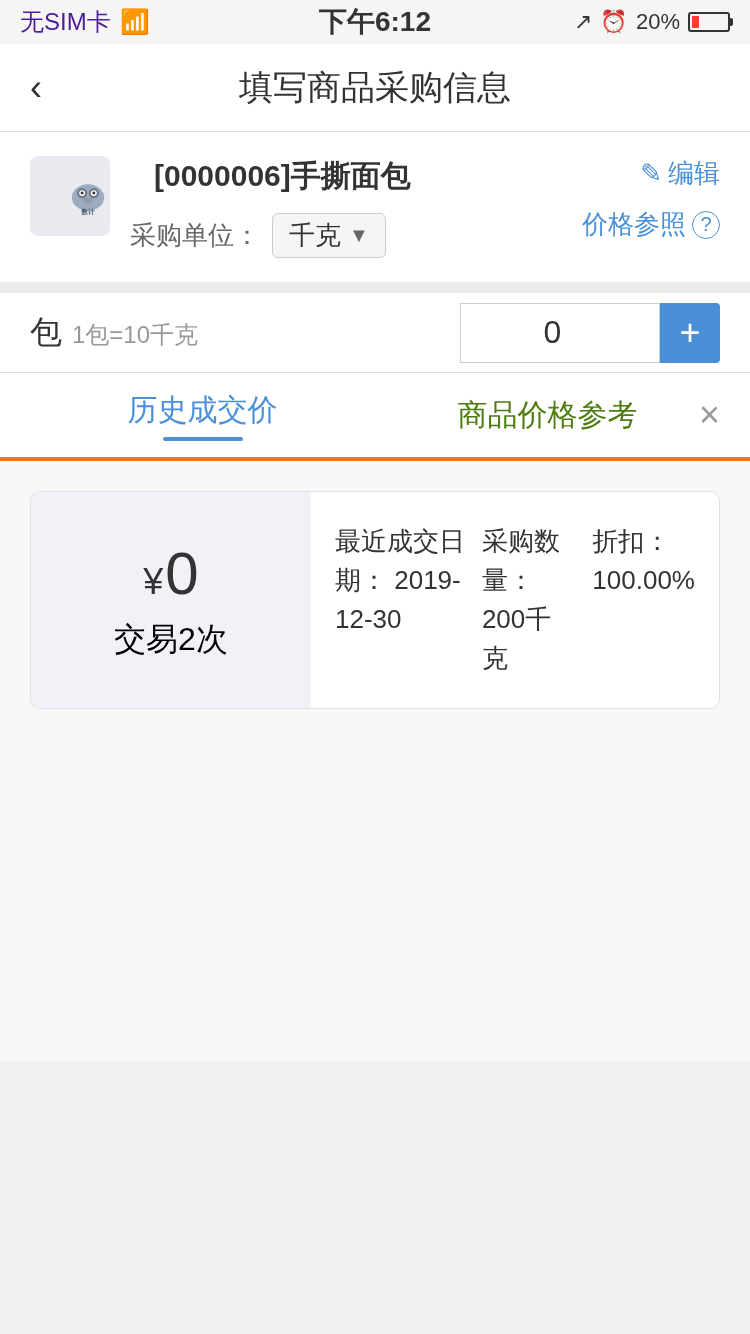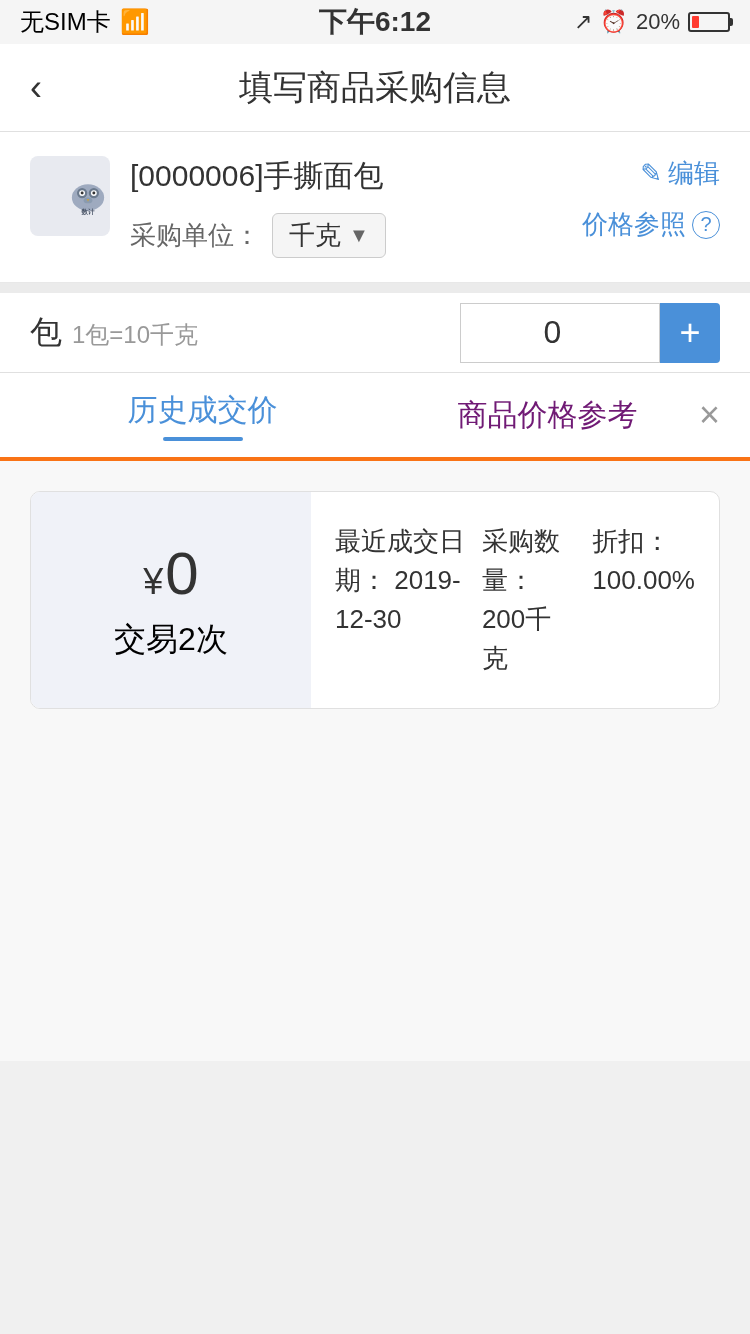--- a/index.html
+++ b/index.html
@@ -23,21 +23,21 @@
       justify-content: space-between;
       padding: 0 20px;
       font-size: 26px;
       font-weight: 500;
     }
     .status-left {
       display: flex;
       align-items: center;
       gap: 10px;
       font-size: 24px;
-      color: #000000;
+      color: #4c1d95;
     }
     .status-center {
       font-size: 28px;
       font-weight: 600;
       color: #333;
       position: absolute;
       left: 50%;
       transform: translateX(-50%);
     }
     .status-right {
@@ -135,21 +135,22 @@
       height: 60px;
     }
     .product-info {
       display: flex;
       flex-direction: column;
       gap: 16px;
     }
     .product-name {
       font-size: 30px;
       color: #333;
-      font-weight: 400;
+      font-weight: 700;
+      margin-left: 24px;
     }
     .product-unit-row {
       display: flex;
       align-items: center;
       gap: 12px;
     }
     .unit-label {
       font-size: 26px;
       color: #666;
     }
@@ -265,21 +266,21 @@
       display: flex;
       align-items: center;
       padding: 0 30px;
       border-bottom: 4px solid #f97316;
       position: relative;
     }
     .tab-item {
       flex: 1;
       text-align: center;
       font-size: 30px;
-      color: #701a75;
+      color: #4d7c0f;
       height: 100%;
       display: flex;
       flex-direction: column;
       align-items: center;
       justify-content: center;
       cursor: pointer;
     }
     .tab-item.active {
       color: #4a90d9;
     }

